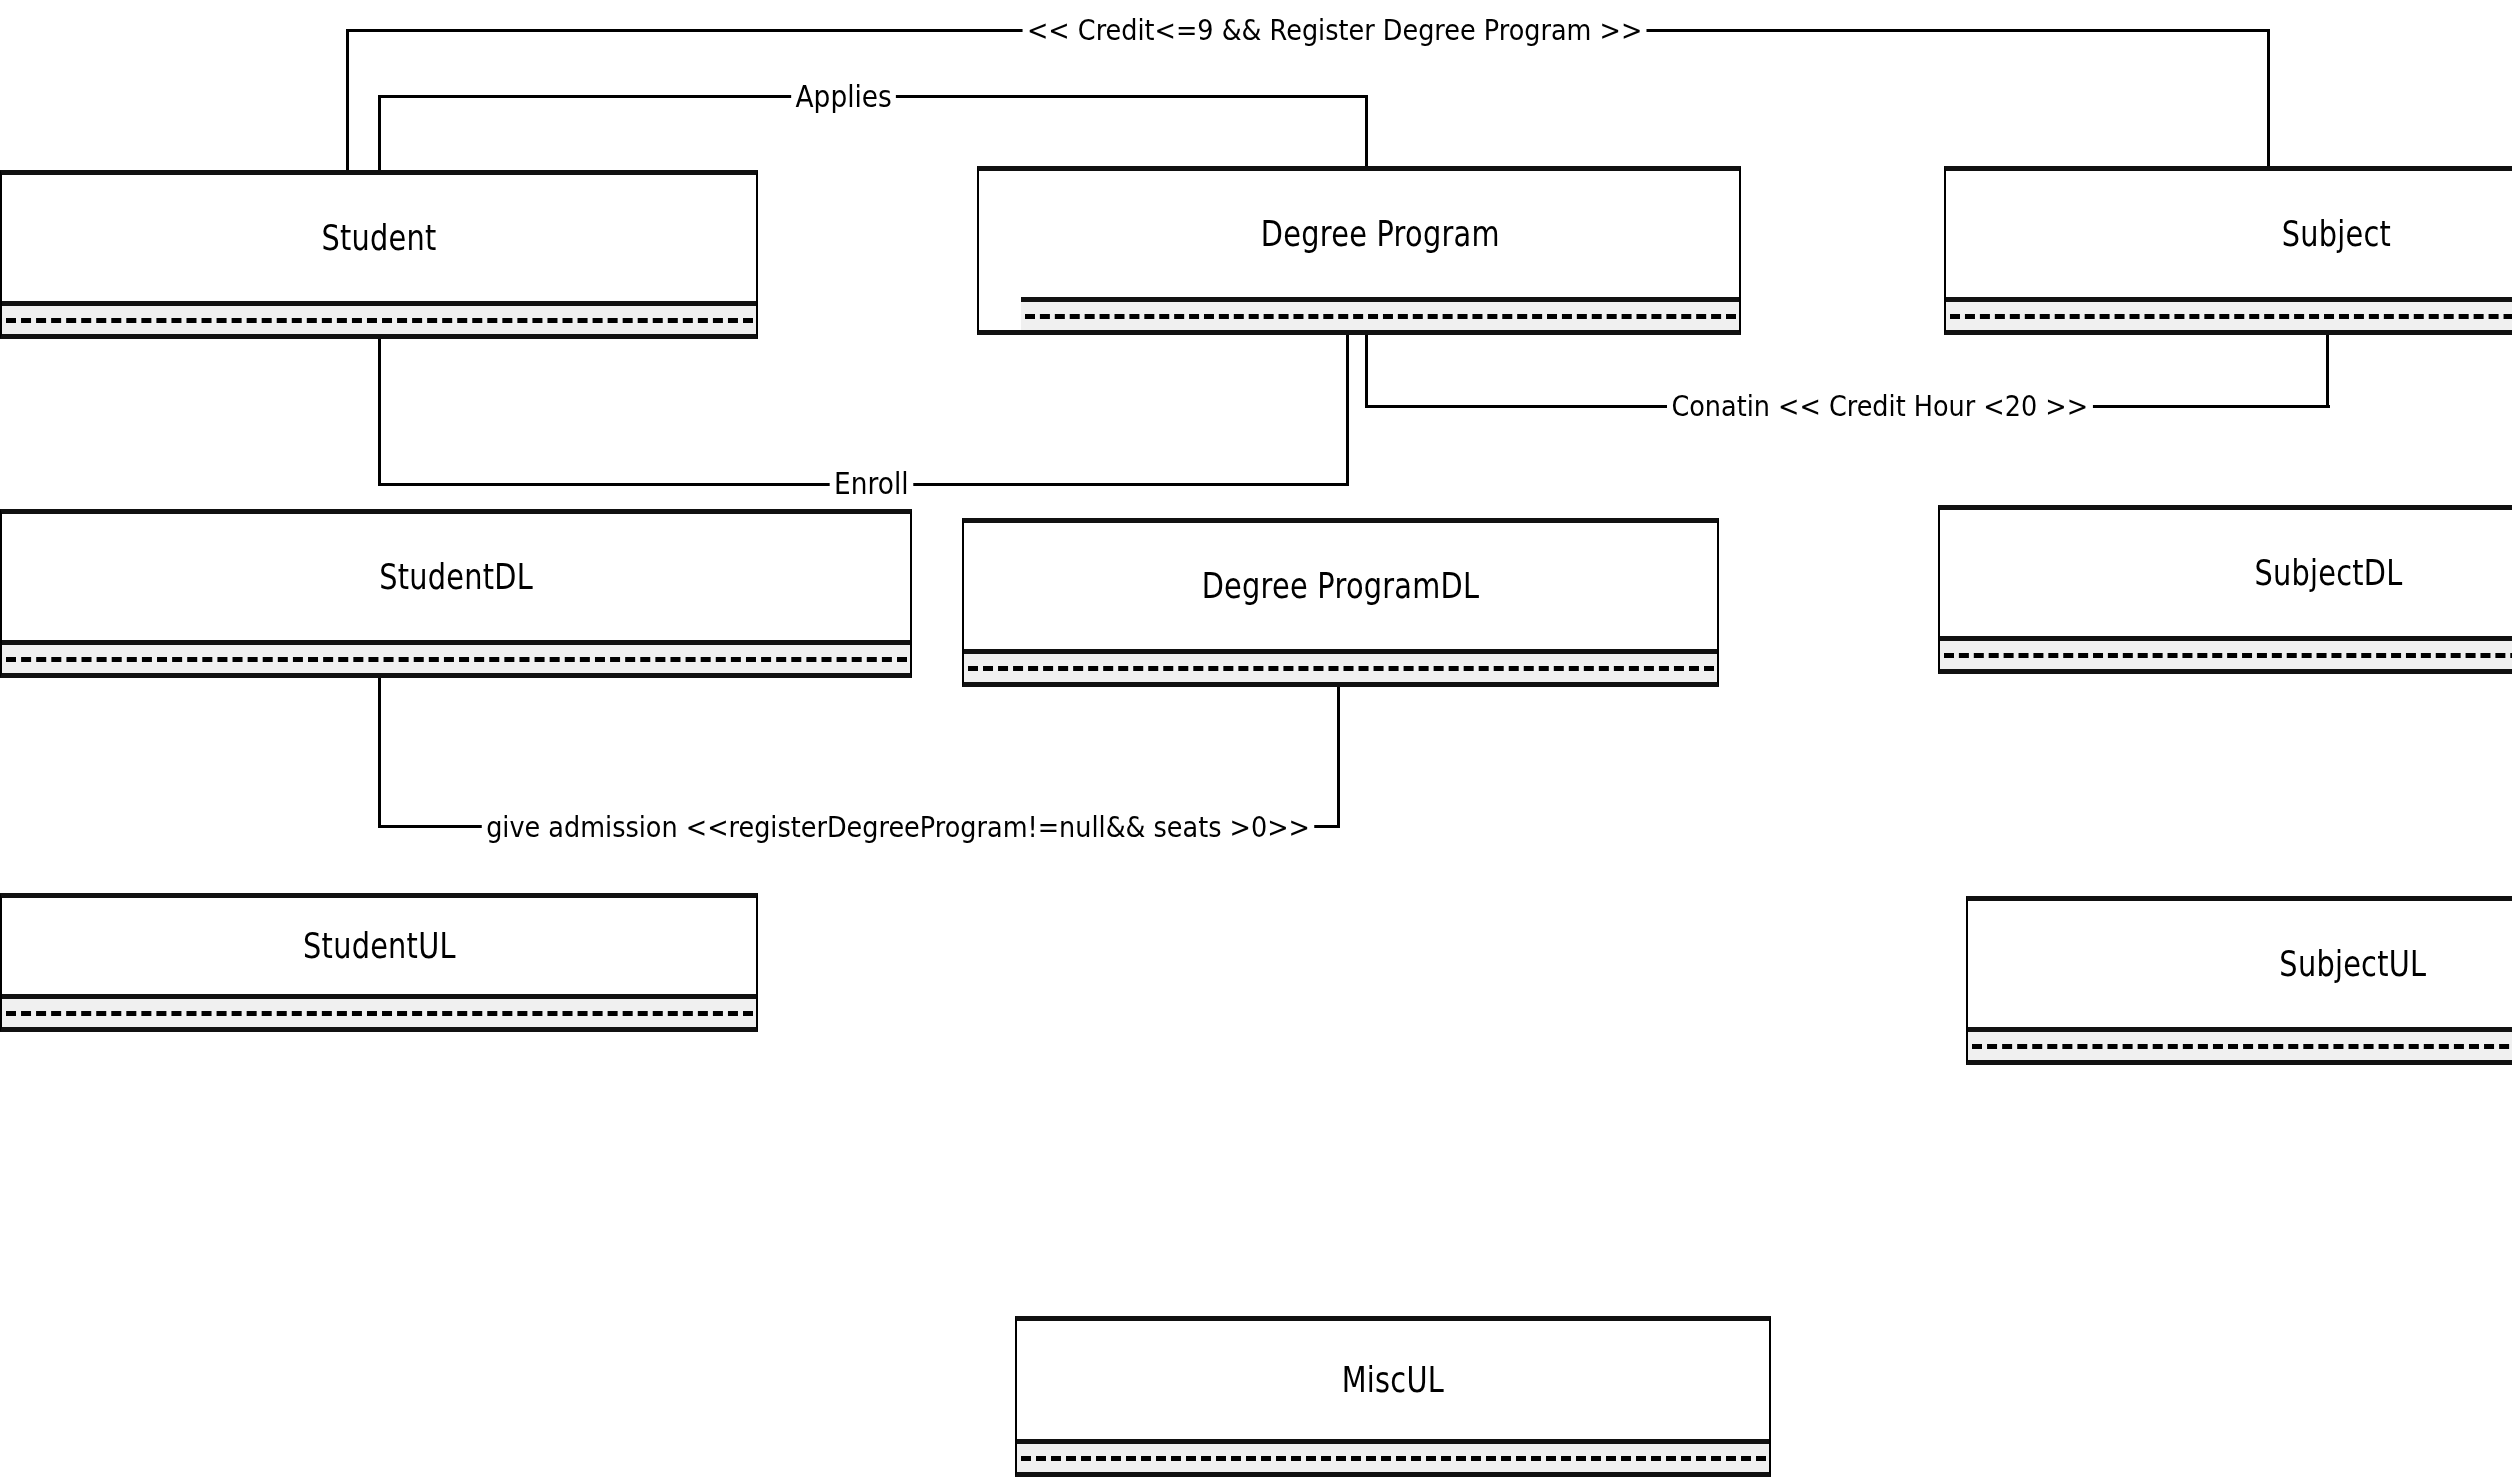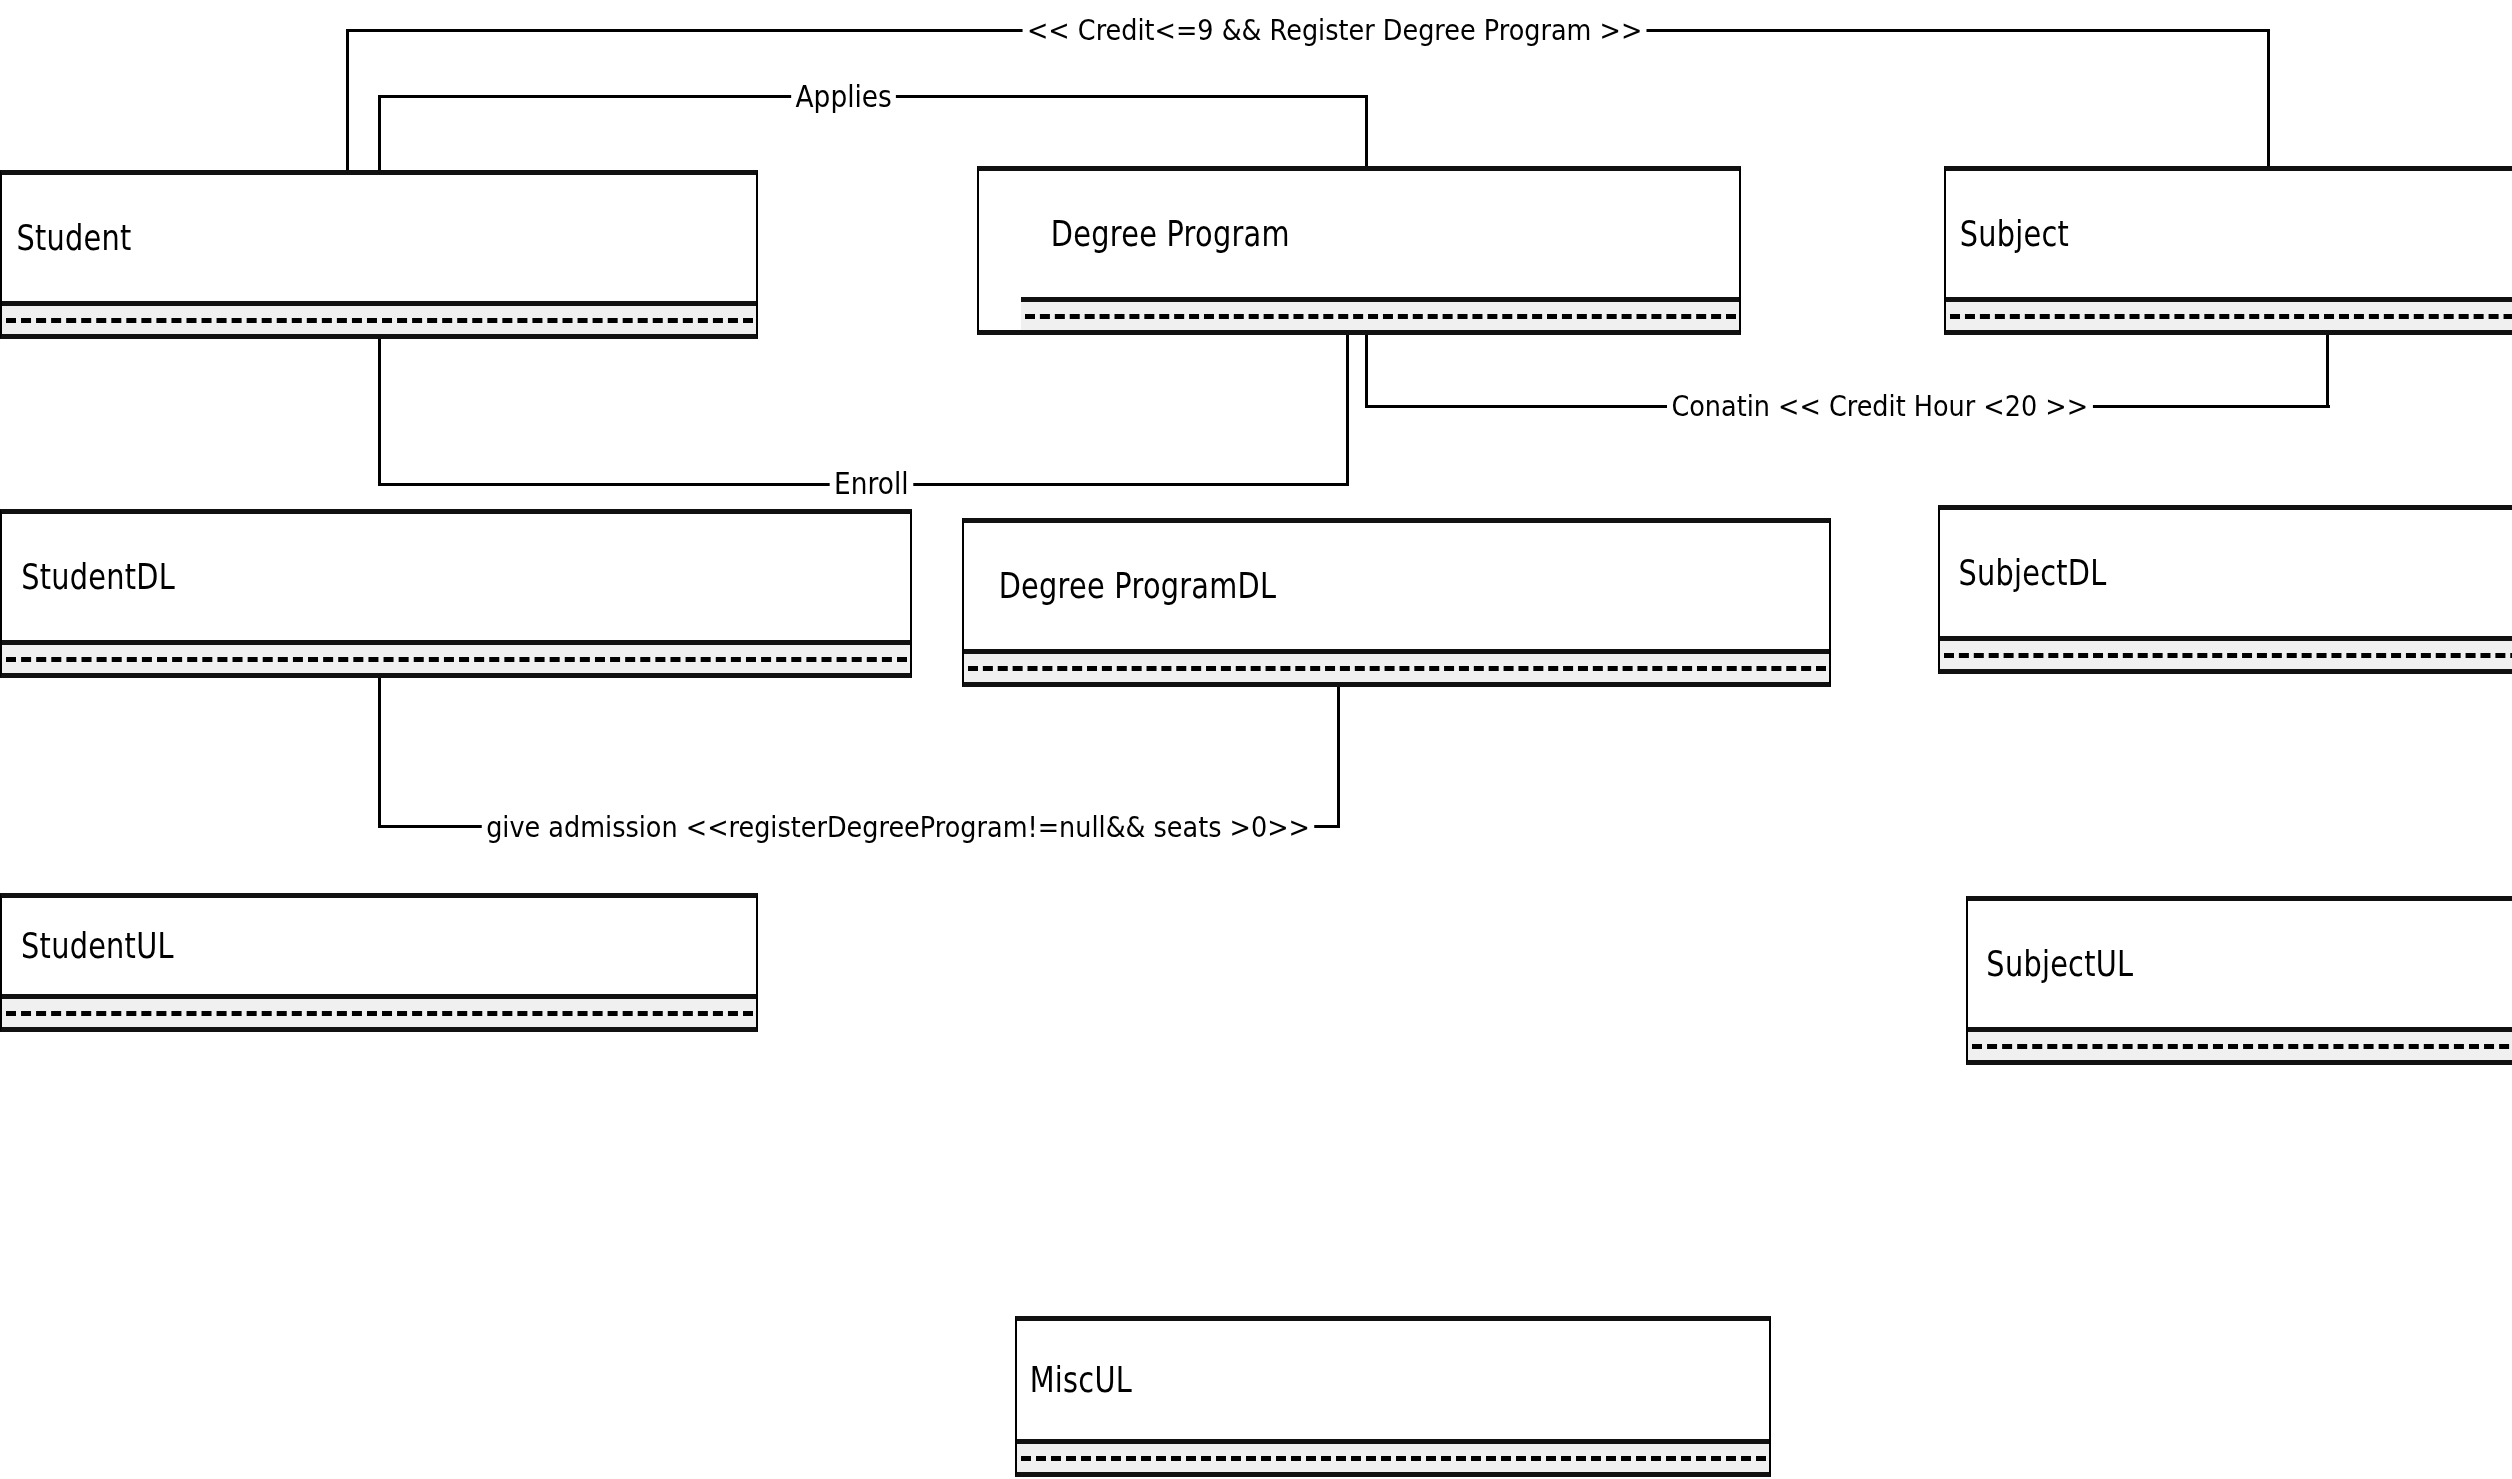--- a/index.html
+++ b/index.html
@@ -27,20 +27,21 @@
     border-top: 5.5px solid #111111;
     border-bottom: 5.5px solid #111111;
     display: flex;
     flex-direction: column;
     z-index: 5;
   }
   .uml-title-area {
     flex: 1 1 auto;
     display: flex;
     align-items: center;
+    justify-content: center;
     background: #ffffff;
     min-height: 0;
   }
   .uml-title {
     font-family: "DejaVu Sans", sans-serif;
     font-size: 36px;
     font-weight: 400;
     color: #000000;
     letter-spacing: 0.3px;
     line-height: 1;
@@ -156,21 +157,21 @@
   <div class="uml-box" style="left:0px; top:509px; width:912px; height:169px;">
     <div class="uml-title-area">
       <span class="uml-title">StudentDL</span>
     </div>
     <div class="uml-divider"></div>
     <div class="uml-compartment">
       <span class="uml-dashes"></span>
     </div>
   </div>
 
-  <div class="uml-box" style="left:962px; top:518px; width:869px; height:169px;">
+  <div class="uml-box" style="left:962px; top:518px; width:757px; height:169px;">
     <div class="uml-title-area">
       <span class="uml-title">Degree ProgramDL</span>
     </div>
     <div class="uml-divider"></div>
     <div class="uml-compartment">
       <span class="uml-dashes"></span>
     </div>
   </div>
 
   <div class="uml-box" style="left:1938px; top:505px; width:781px; height:169px;">

